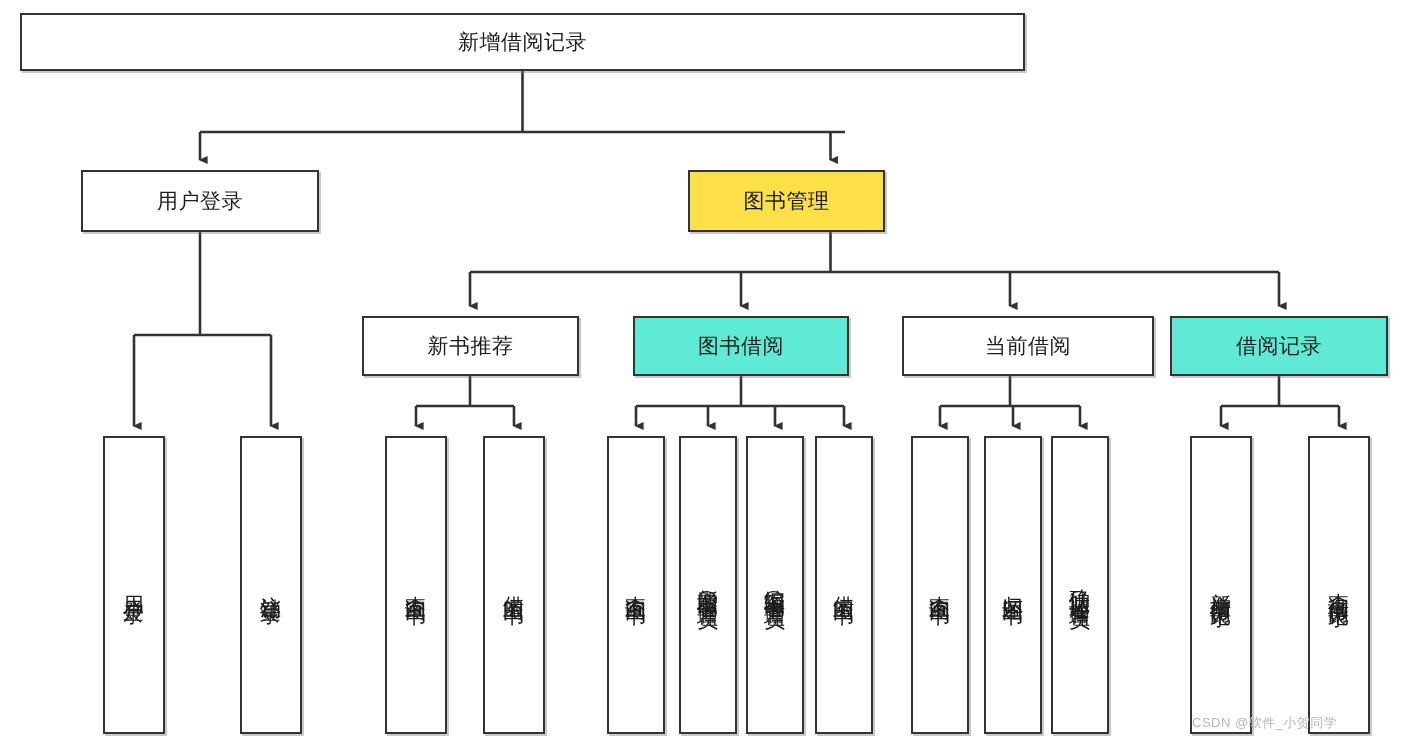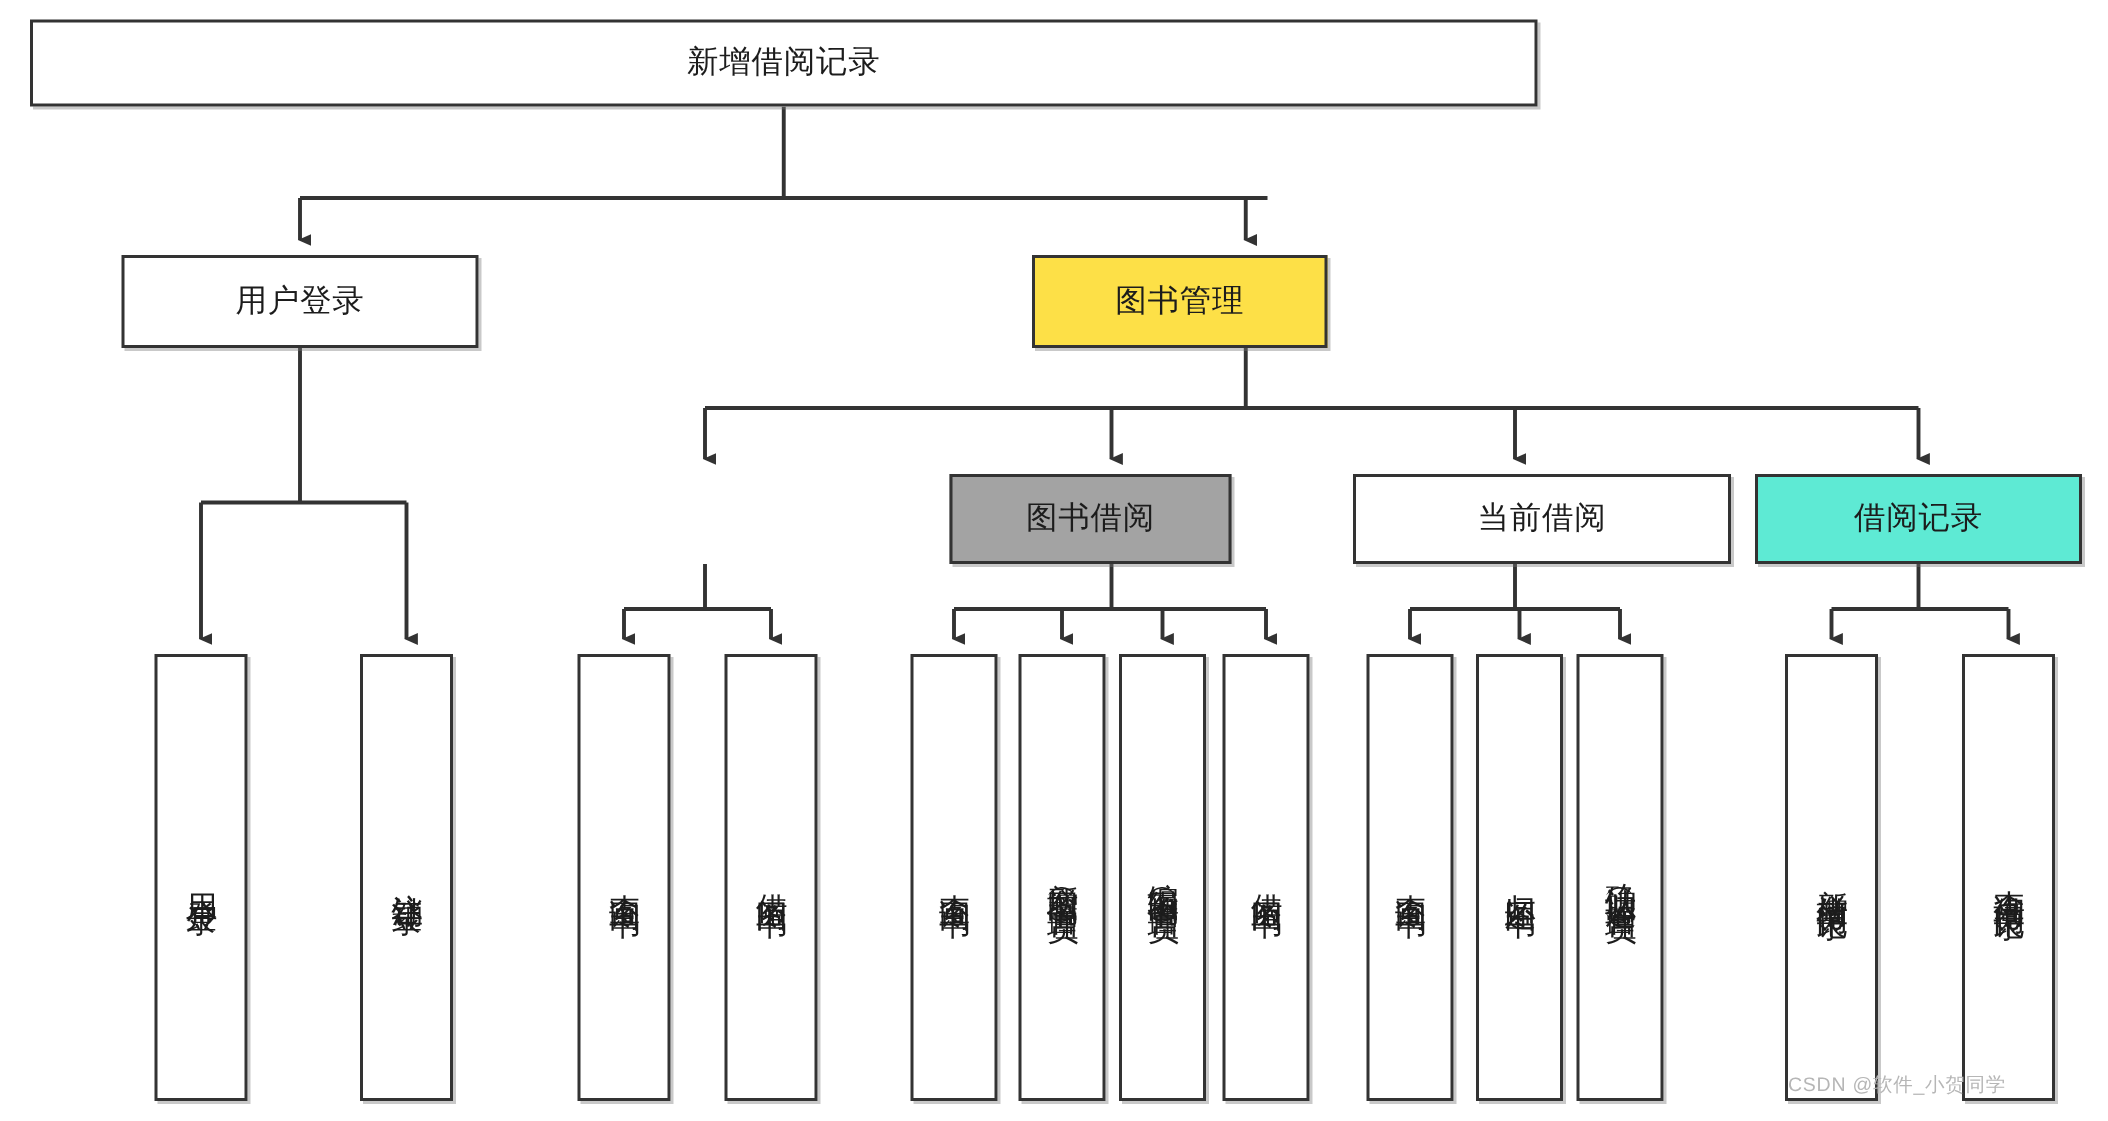--- a/index.html
+++ b/index.html
@@ -137,22 +137,25 @@
   </div>
 
   <div class="node horizontal" style="left: 81px; top: 170px; width: 238px; height: 62px; border-color: rgb(51, 51, 51); background: rgb(255, 255, 255);">
     <span class="label">用户登录</span>
   </div>
 
   <div class="node horizontal" style="left: 688px; top: 170px; width: 197px; height: 62px; border-color: rgb(51, 51, 51); background: #fde047;">
     <span class="label">图书管理</span>
   </div>
 
-
-  <div class="node horizontal" style="left: 633px; top: 316px; width: 188px; height: 60px; border-color: rgb(51, 51, 51); background: #a3a3a3; align-items: center;">
+  <div class="node horizontal" style="left: 362px; top: 316px; width: 217px; height: 60px; border-color: rgb(51, 51, 51); background: rgb(255, 255, 255);">
+    <span class="label">新书推荐</span>
+  </div>
+
+  <div class="node horizontal" style="left: 633px; top: 316px; width: 216px; height: 60px; border-color: rgb(51, 51, 51); background: #5eead4; align-items: center;">
     <span class="label">图书借阅</span>
   </div>
 
   <div class="node horizontal" style="left: 902px; top: 316px; width: 252px; height: 60px; border-color: rgb(51, 51, 51); background: rgb(255, 255, 255);">
     <span class="label">当前借阅</span>
   </div>
 
   <div class="node horizontal" style="left: 1170px; top: 316px; width: 218px; height: 60px; border-color: rgb(51, 51, 51); background: #5eead4;">
     <span class="label">借阅记录</span>
   </div>

